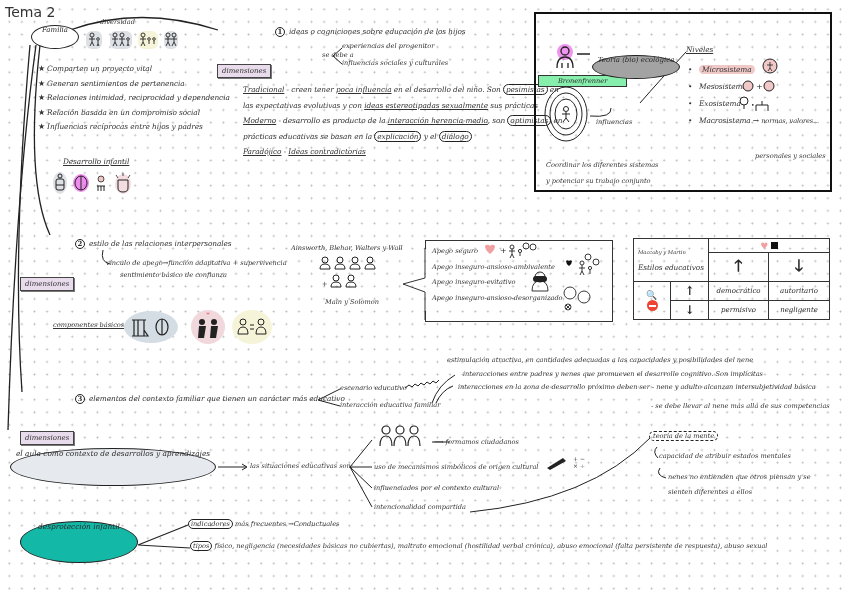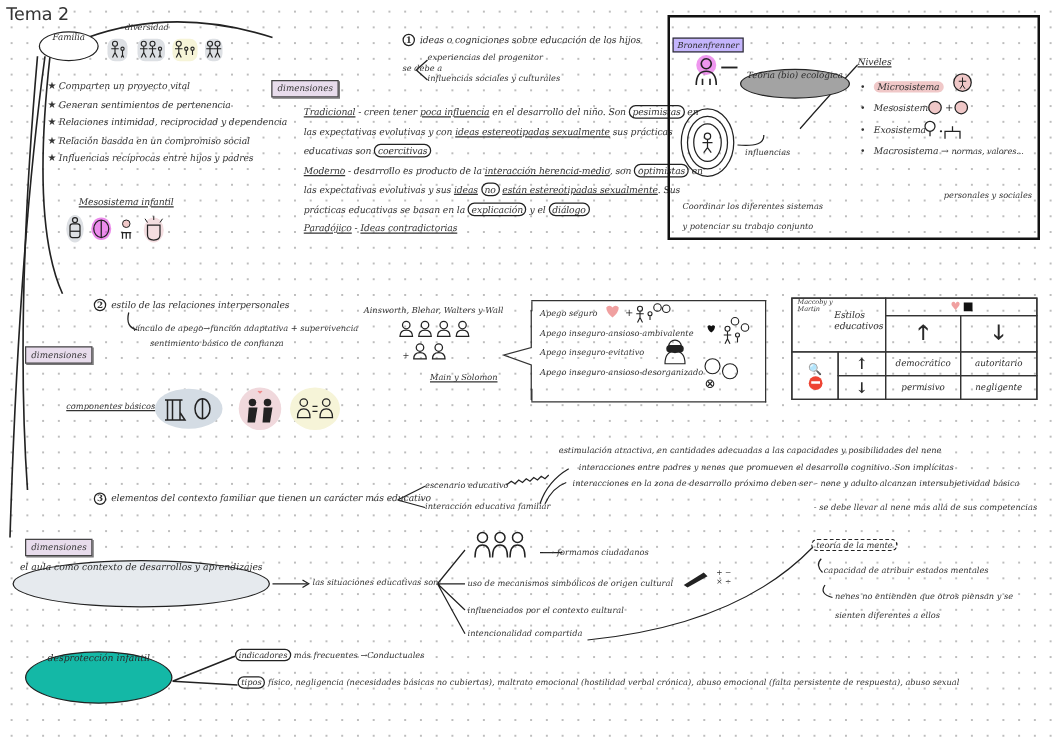--- a/index.html
+++ b/index.html
@@ -28,21 +28,21 @@
     font-style: normal; font-weight: bold; margin-right: 4px; vertical-align: middle;
   }
   u { text-decoration: underline; text-decoration-thickness: 1px; }
   .circ { border: 1px solid #222; border-radius: 8px; padding: 0 2px; }
   .ellipse {
     position: absolute; border: 1.4px solid #222; border-radius: 50%;
     display: flex; justify-content: center; font-size: 8px;
   }
   .star { font-style: normal; font-size: 8px; margin-right: 2px; }
   .brbox { position: absolute; left: 534px; top: 12px; width: 298px; height: 180px; border: 2px solid #111; background: transparent; }
-  .frame { position: absolute; border: 1px solid #333; font-size: 6.6px; padding: 1px 3px; background:#c4b5fd; }
+  .frame { position: absolute; border: 1px solid #333; font-size: 6.6px; padding: 1px 19px; background:#86efac;margin-top:45px; }
   .icon { position: absolute; }
   svg { overflow: visible; }
   .table-grid { position: absolute; left: 633px; top: 238px; width: 197px; height: 82px; border: 1.4px solid #222; }
   .cell { position: absolute; border: 1px solid #333; font-size: 7px; display:flex; align-items:center; justify-content:center; }
 </style>
 </head>
 <body>
 
 <svg class="abs" style="left:0;top:0;" width="848" height="599">
 
@@ -122,54 +122,52 @@
 </div>
 
 <div class="abs t" style="left:38px;top:62px;line-height:14.5px;">
   <div><span class="star">★</span><span>Comparten un proyecto vital</span></div>
   <div><span class="star">★</span><span>Generan sentimientos de pertenencia</span></div>
   <div><span class="star">★</span><span>Relaciones intimidad, reciprocidad y dependencia</span></div>
   <div><span class="star">★</span><span>Relación basada en un compromiso social</span></div>
   <div><span class="star">★</span><span>Influencias recíprocas entre hijos y padres</span></div>
 </div>
 
-<div class="abs t" style="left:63px;top:157px;"><u>Mesosistema infantil</u></div>
+<div class="abs t" style="left:63px;top:157px;"><u>Desarrollo infantil</u></div>
 <div class="icon" style="left:53px;top:172px;">
   <svg width="82" height="24">
     <ellipse cx="7" cy="11" rx="7" ry="11" fill="#dde0e4"></ellipse>
     <g stroke="#222" stroke-width="1" fill="none">
       <circle cx="7" cy="4" r="2"></circle>
         <rect x="3" y="7" width="8" height="11" rx="2"></rect>
         <line x1="3" y1="13" x2="11" y2="13"></line>
     </g>
     <ellipse cx="28" cy="11" rx="8" ry="9" fill="#e040e0" opacity="0.6"></ellipse>
     <ellipse cx="28" cy="11" rx="6" ry="7" fill="none" stroke="#222"></ellipse>
     <line x1="28" y1="4" x2="28" y2="18" stroke="#222"></line>
     <circle cx="48" cy="7" r="3" fill="#f0c8c8" stroke="#222" stroke-width="0.8"></circle>
     <path d="M44,14 H52 M45,14 V19 M48,14 V19 M51,14 V19" stroke="#222" stroke-width="1"></path>
     <ellipse cx="70" cy="12" rx="8" ry="10" fill="#f4dde0"></ellipse>
     <path d="M65,8 H75 V16 Q75,20 70,20 Q65,20 65,16 Z" fill="none" stroke="#222" stroke-width="1"></path>
     <path d="M63,3 L65,6 M70,1 V4 M77,3 L75,6" stroke="#222" stroke-width="0.8"></path>
   </svg>
 </div>
 
 <div class="dimbox" style="left:217px;top:24px;">dimensiones</div>
-<div class="abs t" style="left:275px;top:27px;margin-left:47px;">
+<div class="abs t" style="left:275px;top:27px;">
   <span class="num">1</span><span>ideas o cogniciones sobre educación de los hijos</span>
 </div>
 <div class="abs ts" style="left:298px;top:51px;margin-left:24px;">se debe a</div>
 <div class="abs ts" style="left:342px;top:42px;">experiencias del progenitor</div>
 <div class="abs ts" style="left:342px;top:59px;">influencias sociales y culturales</div>
 
 <div class="abs t" style="left:243px;top:82px;line-height:15.5px;">
   <div><u>Tradicional</u><span> - creen tener </span><u>poca influencia</u><span> en el desarrollo del niño. Son </span><span class="circ">pesimistas</span><span> en</span></div>
   <div><span>las expectativas evolutivas y con </span><u>ideas estereotipadas sexualmente</u><span> sus prácticas</span></div>
-  <div><span>educativas son </span><span class="circ">coercitivas</span></div>
   <div><u>Moderno</u><span> - desarrollo es producto de la </span><u>interacción herencia-medio</u><span>, son </span><span class="circ">optimistas</span><span> en</span></div>
-  <div><span>las expectativas evolutivas y sus </span><u>ideas</u> <span class="circ">no</span> <u>están estereotipadas sexualmente</u><span>. Sus</span></div>
   <div><span>prácticas educativas se basan en la </span><span class="circ">explicación</span><span> y el </span><span class="circ">diálogo</span></div>
   <div><u>Paradójico</u><span> - </span><u>Ideas contradictorias</u></div>
 </div>
 
 <div class="brbox"></div>
 <div class="frame" style="left:538px;top:30px;">Bronenfrenner</div>
 <div class="icon" style="left:554px;top:44px;">
   <svg width="22" height="26">
     <circle cx="11" cy="8" r="8" fill="#e040e0" opacity="0.55"></circle>
     <circle cx="11" cy="7" r="4" fill="none" stroke="#222" stroke-width="1.3"></circle>
@@ -264,21 +262,21 @@
       <circle cx="50" cy="4" r="3"></circle>
         <path d="M45,13 Q45,8 50,8 Q55,8 55,13 Z"></path>
       <circle cx="16" cy="22" r="3"></circle>
         <path d="M11,31 Q11,26 16,26 Q21,26 21,31 Z"></path>
       <circle cx="31" cy="22" r="3"></circle>
         <path d="M26,31 Q26,26 31,26 Q36,26 36,31 Z"></path>
     </g>
   </svg>
 </div>
 <div class="abs ts" style="left:322px;top:280px;font-style:normal;">+</div>
-<div class="abs ts" style="left:344px;top:298px;text-decoration:underline;">Main y Solomon</div>
+<div class="abs ts" style="left:325px;top:298px;">Main y Solomon</div>
 
 <div class="abs" style="left:425px;top:240px;width:188px;height:82px;border:1px solid #333;border-left:none;">
   <div style="position:absolute;left:0;top:0;height:8px;border-left:1px solid #333;"></div>
   <div style="position:absolute;left:0;bottom:0;height:10px;border-left:1px solid #333;"></div>
 </div>
 <div class="abs ts" style="left:432px;top:244px;line-height:15.5px;">
   <div>Apego seguro</div>
   <div>Apego inseguro-ansioso-ambivalente</div>
   <div>Apego inseguro-evitativo</div>
   <div>Apego inseguro-ansioso-desorganizado</div>
@@ -306,21 +304,21 @@
       <circle cx="88" cy="64" r="3"></circle>
         <path d="M86,62 L90,66 M90,62 L86,66"></path>
     </g>
     <path d="M86,18 a2,2 0 0 1 3,0 a2,2 0 0 1 3,0 q0,3 -3,5 q-3,-2 -3,-5 z" fill="#111"></path>
     <rect x="53" y="33" width="14" height="6" rx="3" fill="#222"></rect>
     <circle cx="60" cy="34" r="5" fill="none" stroke="#222"></circle>
   </svg>
 </div>
 
 <div class="table-grid"></div>
-<div class="cell" style="left:633px;top:238px;width:76px;height:44px;flex-direction:row;align-items:flex-start;padding-left:4px;">
+<div class="cell" style="left:633px;top:238px;width:76px;height:44px;flex-direction:column;align-items:flex-start;padding-left:4px;">
   <span class="ts" style="font-size:5.2px;">Maccoby y Martin</span>
   <span class="t" style="margin-top:8px;">Estilos educativos</span>
 </div>
 <div class="cell" style="left:708px;top:238px;width:122px;height:15px;">
   <span style="color:#f0a0a0;font-style:normal;font-size:9px;">♥</span>&nbsp;<span style="display:inline-block;width:7px;height:7px;background:#111;"></span>
 </div>
 <div class="cell" style="left:708px;top:252px;width:61px;height:30px;font-style:normal;font-size:16px;font-weight:bold;">🡑</div>
 <div class="cell" style="left:768px;top:252px;width:62px;height:30px;font-style:normal;font-size:16px;font-weight:bold;">🡓</div>
 <div class="cell" style="left:633px;top:281px;width:38px;height:39px;flex-direction:column;">
   <span style="font-style:normal;font-size:9px;">🔍</span>

